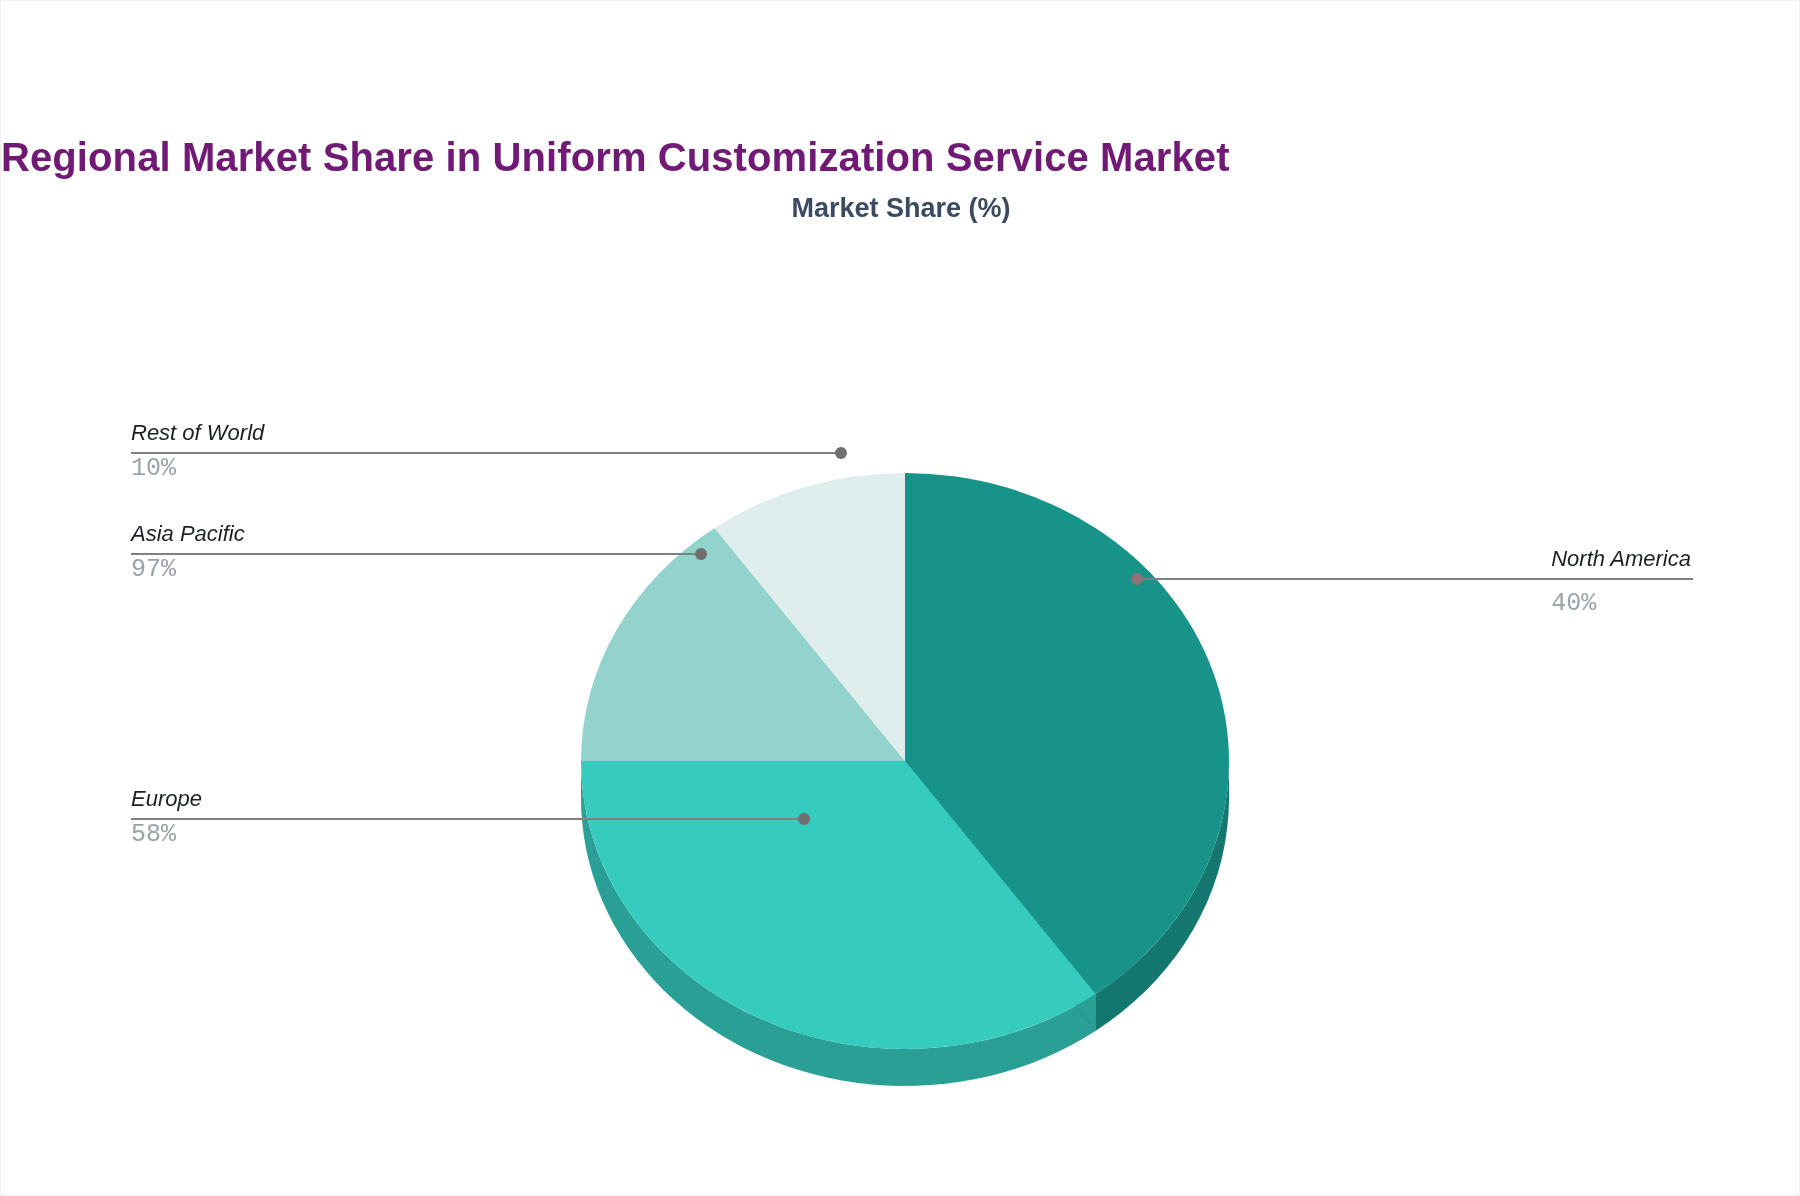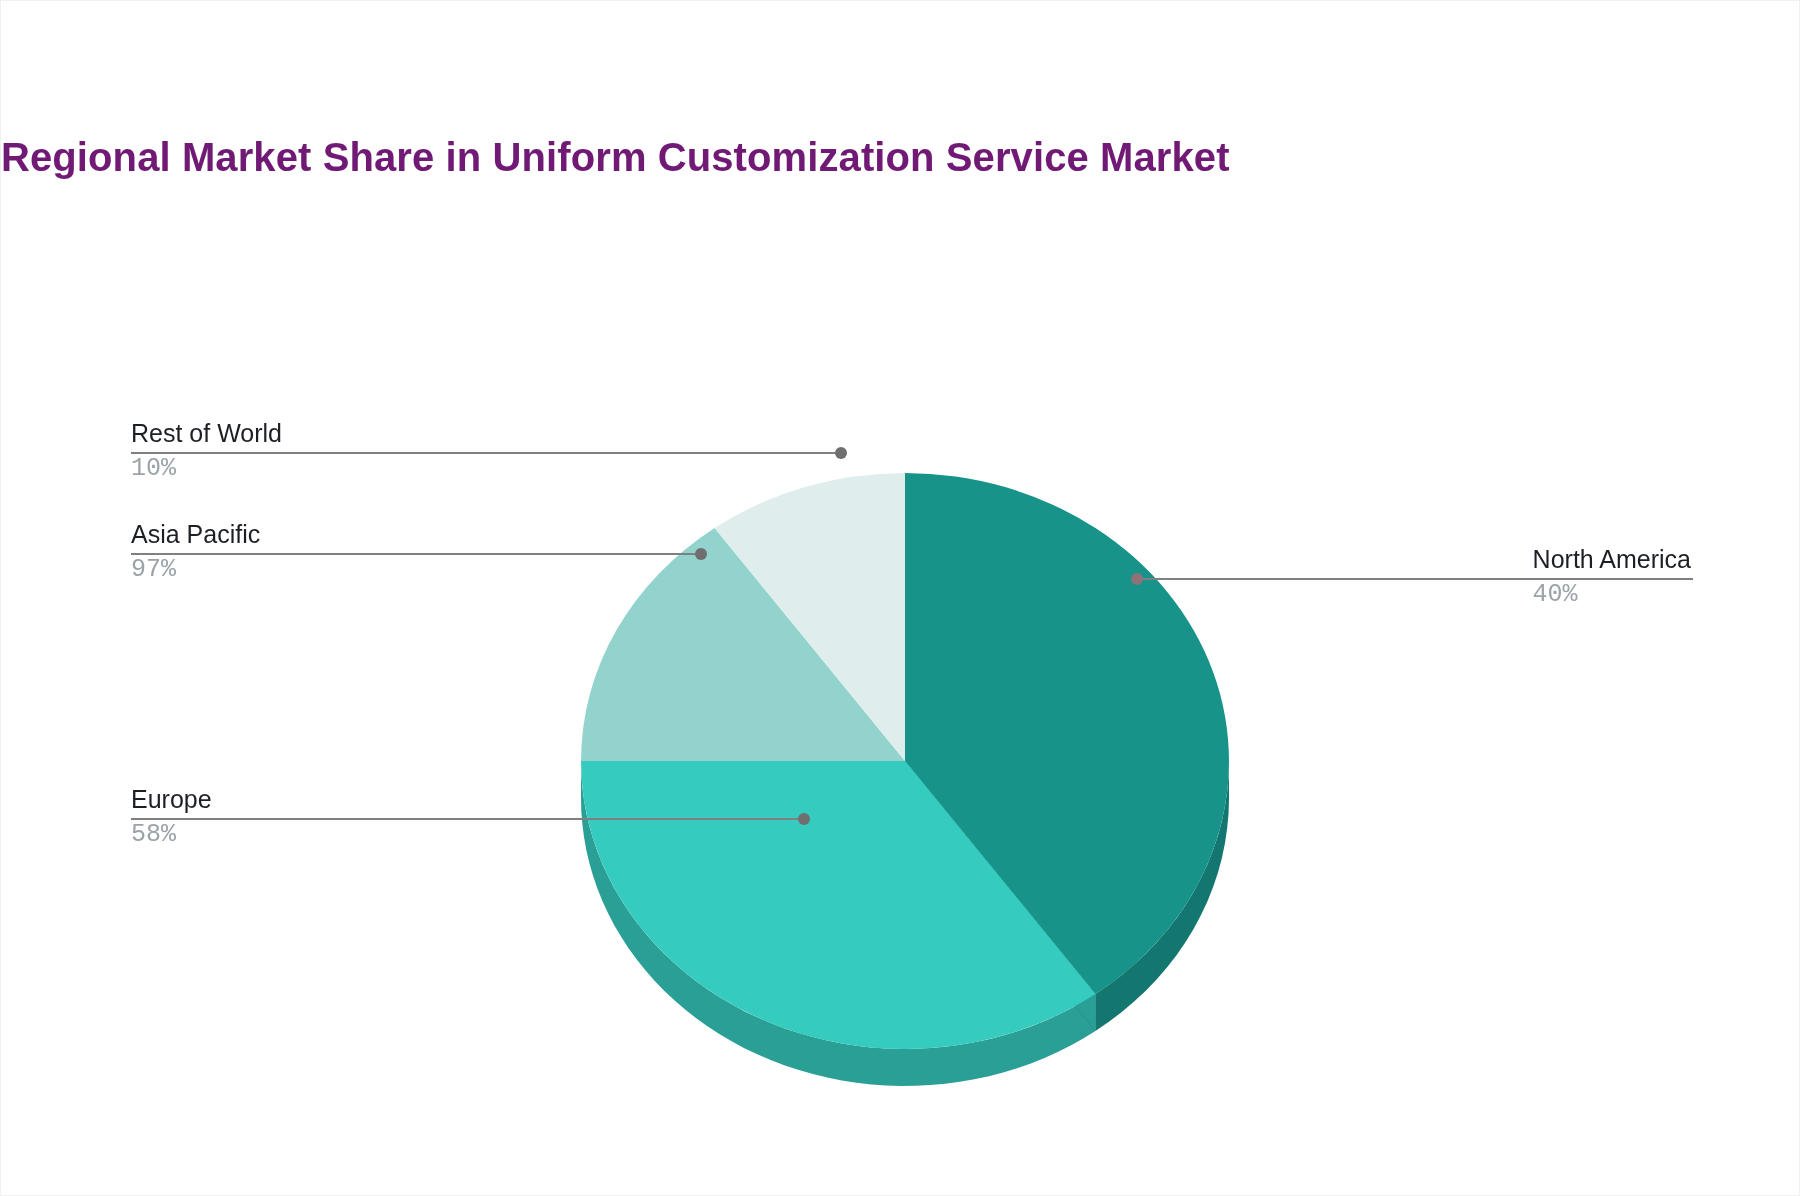--- a/index.html
+++ b/index.html
@@ -51,24 +51,25 @@
     pointer-events: none;
   }
   #pie-svg { display: block; }
 
   
   .callout {
     position: absolute;
     font-family: "Liberation Sans", sans-serif;
   }
   .callout .c-name {
-    font-size: 25px;
+    font-size: 22px;
     color: #1c1f24;
     line-height: 30px;
     white-space: nowrap;
+    font-style: italic;
   }
   .callout .c-val {
     font-size: 25px;
     color: #9aa3a8;
     line-height: 30px;
     white-space: nowrap;
     font-family: Liberation Mono, monospace;
   }
   .callout.left  { text-align: left;  }
   .callout.right { text-align: left; }
@@ -96,20 +97,21 @@
     left: 88px;
     top: 4px;
   }
 </style>
 </head>
 <body>
 
 <div id="page">
 
   <div id="chart-title">Regional Market Share in Uniform Customization Service Market</div>
+  <div id="chart-subtitle">Market Share (%)</div>
 
   <div id="pie-wrap">
     <svg id="pie-svg" width="1800" height="1196" viewBox="0 0 1800 1196" xmlns="http://www.w3.org/2000/svg">
 
       <g>
           <path d="M 1228.0,760.0 L 1227.6,775.1 L 1226.2,790.1 L 1224.0,805.1 L 1220.9,819.9 L 1217.0,834.5 L 1212.1,849.0 L 1206.5,863.2 L 1200.0,877.1 L 1192.7,890.7 L 1184.6,904.0 L 1175.7,916.9 L 1166.1,929.3 L 1155.8,941.2 L 1144.8,952.7 L 1133.1,963.6 L 1120.8,974.0 L 1107.9,983.8 L 1094.4,993.0 L 1094.4,1030.0 L 1107.9,1020.8 L 1120.8,1011.0 L 1133.1,1000.6 L 1144.8,989.7 L 1155.8,978.2 L 1166.1,966.3 L 1175.7,953.9 L 1184.6,941.0 L 1192.7,927.7 L 1200.0,914.1 L 1206.5,900.2 L 1212.1,886.0 L 1217.0,871.5 L 1220.9,856.9 L 1224.0,842.1 L 1226.2,827.1 L 1227.6,812.1 L 1228.0,797.0 Z" fill="#13776f"></path>
           <path d="M 1094.4,993.0 L 1082.2,1000.5 L 1069.7,1007.5 L 1056.7,1014.0 L 1043.5,1019.9 L 1029.9,1025.4 L 1016.1,1030.2 L 1002.1,1034.5 L 987.9,1038.2 L 973.4,1041.3 L 958.9,1043.8 L 944.2,1045.8 L 929.4,1047.1 L 914.6,1047.8 L 899.8,1048.0 L 884.9,1047.5 L 870.1,1046.4 L 855.4,1044.7 L 840.8,1042.5 L 826.3,1039.6 L 812.0,1036.1 L 797.8,1032.1 L 783.9,1027.5 L 770.3,1022.3 L 756.9,1016.6 L 743.8,1010.4 L 731.1,1003.6 L 718.7,996.3 L 706.8,988.5 L 695.2,980.2 L 684.1,971.5 L 673.4,962.3 L 663.2,952.7 L 653.5,942.7 L 644.4,932.3 L 635.8,921.6 L 627.7,910.5 L 620.3,899.1 L 613.4,887.4 L 607.2,875.4 L 601.5,863.2 L 596.5,850.8 L 592.2,838.2 L 588.5,825.4 L 585.4,812.5 L 583.1,799.5 L 581.4,786.4 L 580.3,773.2 L 580.0,760.0 L 580.0,797.0 L 580.3,810.2 L 581.4,823.4 L 583.1,836.5 L 585.4,849.5 L 588.5,862.4 L 592.2,875.2 L 596.5,887.8 L 601.5,900.2 L 607.2,912.4 L 613.4,924.4 L 620.3,936.1 L 627.7,947.5 L 635.8,958.6 L 644.4,969.3 L 653.5,979.7 L 663.2,989.7 L 673.4,999.3 L 684.1,1008.5 L 695.2,1017.2 L 706.8,1025.5 L 718.7,1033.3 L 731.1,1040.6 L 743.8,1047.4 L 756.9,1053.6 L 770.3,1059.3 L 783.9,1064.5 L 797.8,1069.1 L 812.0,1073.1 L 826.3,1076.6 L 840.8,1079.5 L 855.4,1081.7 L 870.1,1083.4 L 884.9,1084.5 L 899.8,1085.0 L 914.6,1084.8 L 929.4,1084.1 L 944.2,1082.8 L 958.9,1080.8 L 973.4,1078.3 L 987.9,1075.2 L 1002.1,1071.5 L 1016.1,1067.2 L 1029.9,1062.4 L 1043.5,1056.9 L 1056.7,1051.0 L 1069.7,1044.5 L 1082.2,1037.5 L 1094.4,1030.0 Z" fill="#2a9f96"></path>
           <path d="M 580.0,760.0 L 580.0,797.0 Z" fill="#6fb3ac"></path>
           <path d="M 904,760 L 1094.4,993.0 L 1094.4,1030.0 L 904,797 Z" fill="#13776f"></path>
           <path d="M 904,760 L 1094.4,993.0 L 1094.4,1030.0 L 904,797 Z" fill="#2a9f96"></path>
@@ -149,17 +151,17 @@
     <div class="c-val" style="margin-top:6px;">97%</div>
   </div>
 
   <div class="callout left" style="left:130px; top:783px;">
     <div class="c-name">Europe</div>
     <div class="c-val" style="margin-top:6px;">58%</div>
   </div>
 
   <div class="callout right" style="right:108px; top:543px;">
     <div class="c-name">North America</div>
-    <div class="c-val" style="margin-top:6px;">40%</div>
+    <div class="c-val" style="margin-top:15px;">40%</div>
   </div>
 
 
 </div>
 
 </body></html>

